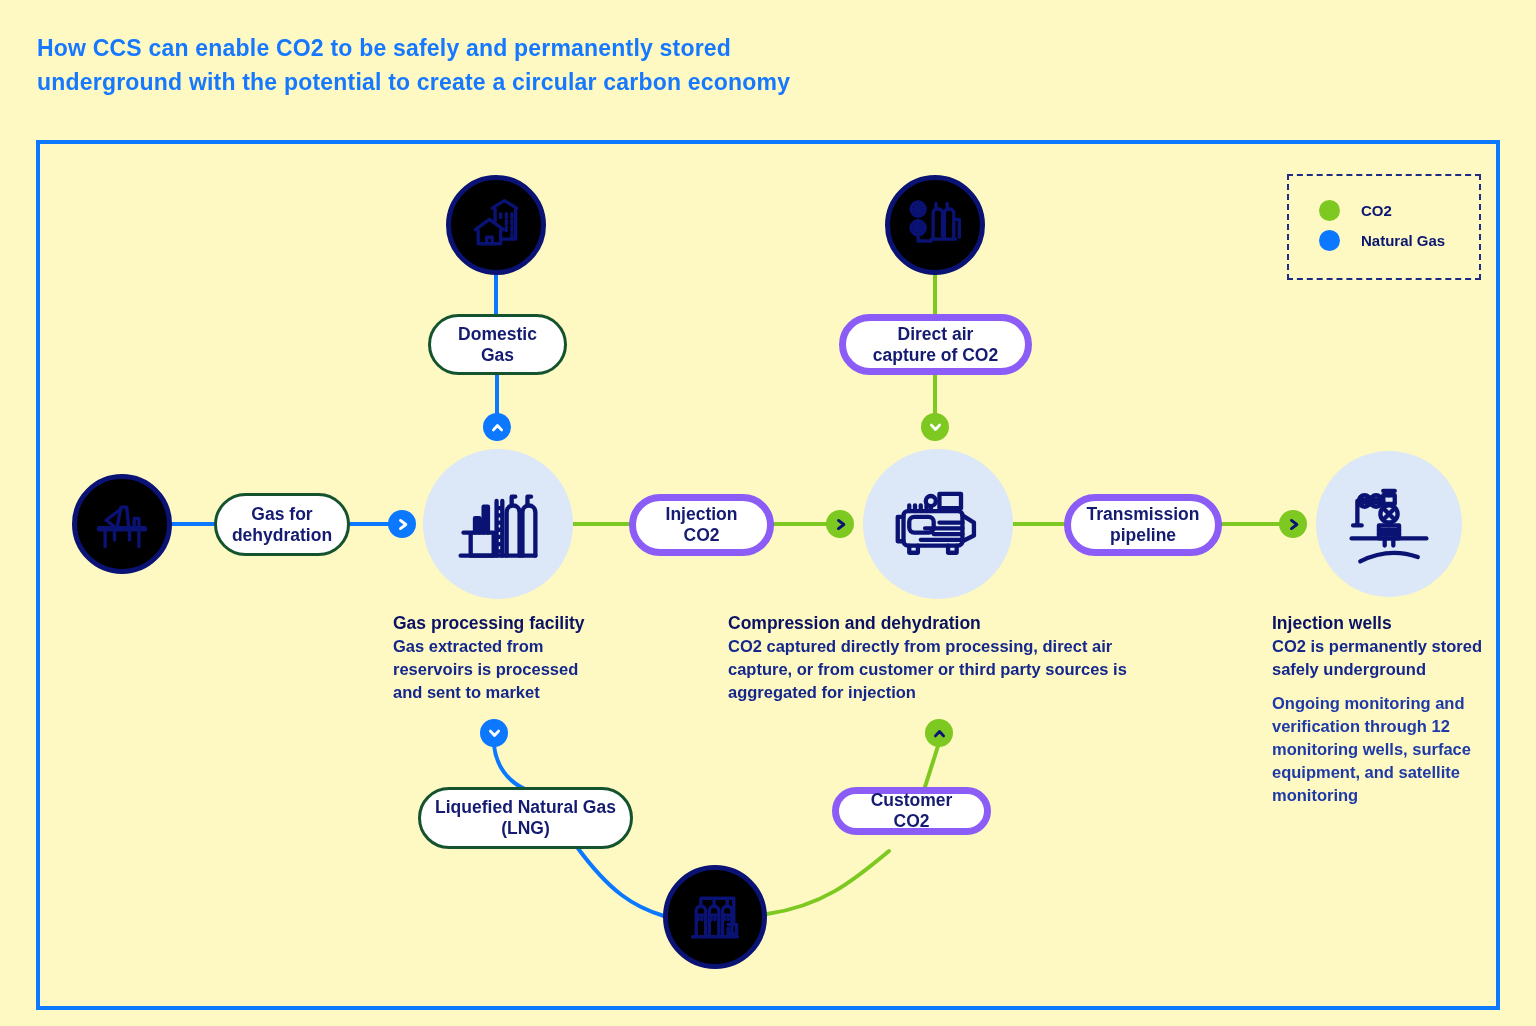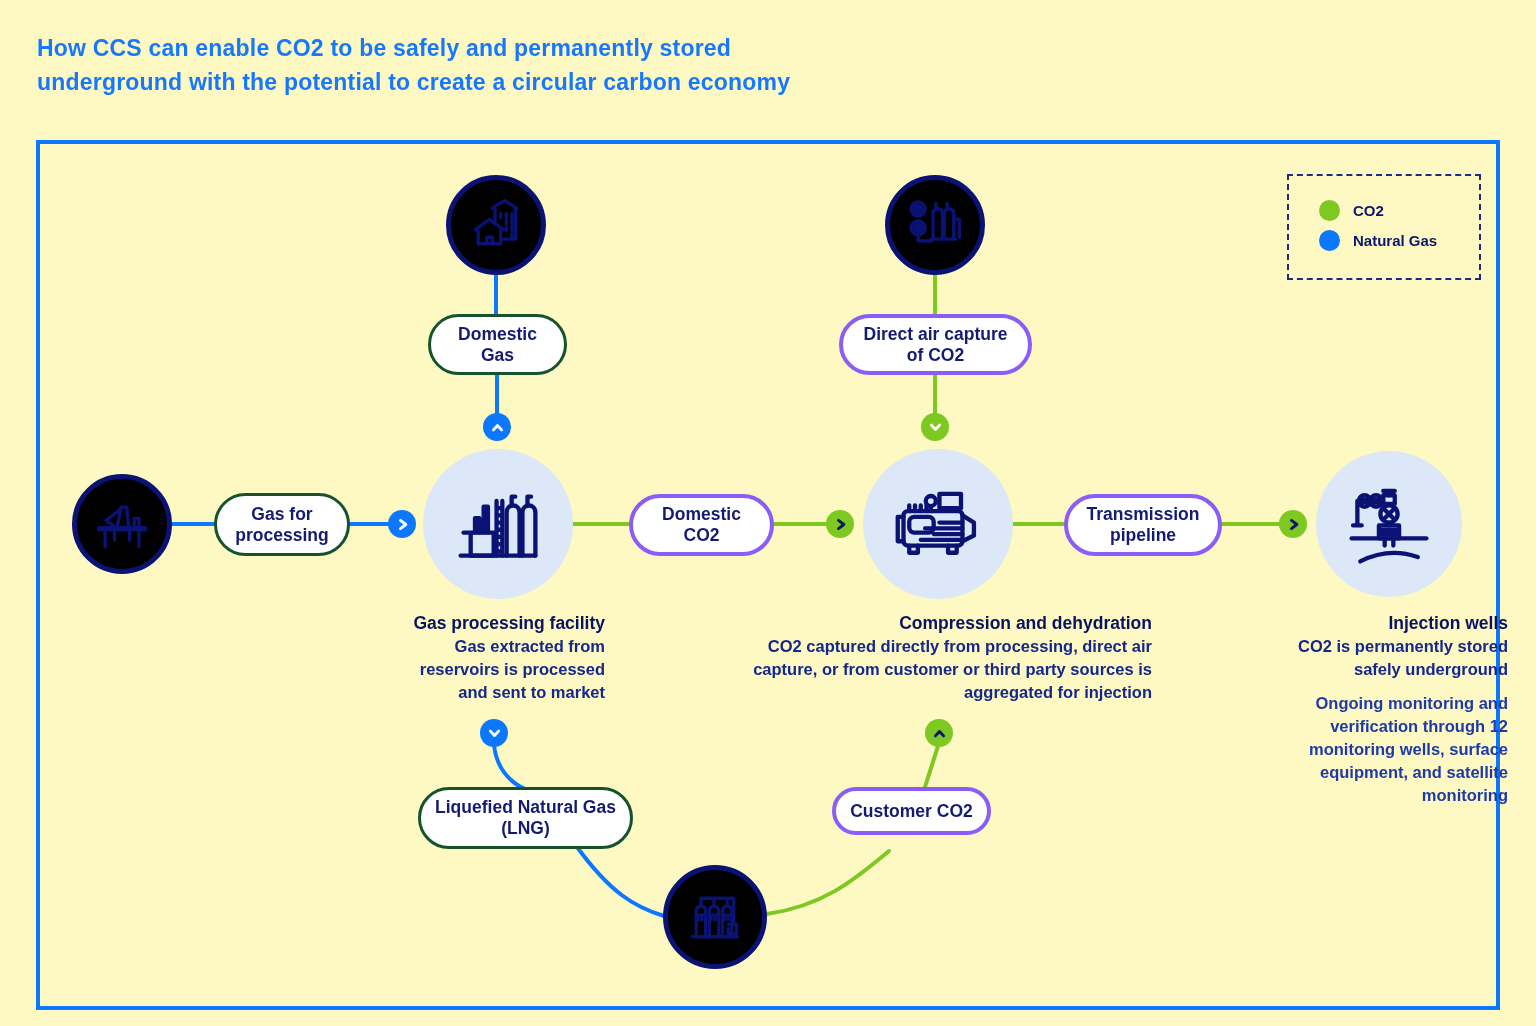--- a/index.html
+++ b/index.html
@@ -26,41 +26,41 @@
   .node svg { fill:none; stroke:currentColor; stroke-width:3; stroke-linecap:round; stroke-linejoin:round; }
   .node.sm svg { width:60px; height:60px; stroke-width:3.6; }
   .node.lg svg { width:92px; height:92px; }
 
   .pill {
     position:absolute; background:#fff; border-radius:34px; box-sizing:border-box;
     display:flex; align-items:center; justify-content:center; text-align:center;
     font-weight:bold; font-size:17.5px; line-height:21px; color:#141B70; padding:0 14px;
   }
   .pill.blue  { border:3px solid #14532d; }
-  .pill.green { border:4px solid #8b5cf6; }
+  .pill.green { border:7px solid #8b5cf6; }
 
   .chev { position:absolute; width:28px; height:28px; border-radius:50%; display:flex; align-items:center; justify-content:center; }
   .chev.blue  { background:#0B78FF; }
   .chev.green { background:#7DC821; }
   .chev svg { width:19px; height:19px; fill:none; stroke-width:4.2; stroke-linecap:round; stroke-linejoin:round; }
   .chev svg.white { stroke:#fff; }
   .chev svg.navy  { stroke:#0A1273; }
 
-  .caption { position:absolute; text-align:right; }
+  .caption { position:absolute; text-align:left; }
   .cap-title { font-weight:bold; font-size:17.5px; color:#0A1263; line-height:23px; }
   .cap-body  { font-weight:bold; font-size:16.5px; color:#14278C; line-height:23px; }
   .cap-body2 { font-weight:bold; font-size:16.5px; color:#1D3AA8; line-height:23px; margin-top:11px; }
 
   .legend {
     position:absolute; left:1247px; top:30px; width:194px; height:106px;
     border:2px dashed #1B2C84; box-sizing:border-box; padding:24px 0 0 30px;
   }
   .legend-item { display:flex; align-items:center; gap:13px; margin-bottom:9px; }
   .legend-dot { width:21px; height:21px; border-radius:50%; }
-  .legend-label { font-size:15px; font-weight:bold; color:#0A1670; }
+  .legend-label { font-size:15px; font-weight:bold; color:#0A1670;margin-left:8px; }
 </style>
 </head>
 <body>
 
 <div class="canvas">
 
   <header class="title">
     <div>How CCS can enable CO2 to be safely and permanently stored</div>
     <div>underground with the potential to create a circular carbon economy</div>
   </header>
@@ -182,24 +182,24 @@
         <path d="M12 53 V25 C12 19 22 19 22 25 V53"></path>
         <path d="M26 53 V25 C26 19 36 19 36 25 V53"></path>
         <path d="M40 53 V25 C40 19 50 19 50 25 V53"></path>
         <path d="M12 30 H22 M26 30 H36 M40 30 H50"></path>
         <path d="M14 33 V35 M18 33 V35 M28 33 V35 M32 33 V35 M42 33 V35 M46 33 V35"></path>
         <path d="M17 20 V12 H52 V40 M31 20 V12 M45 20 V12"></path>
         <path d="M46 40 H55 V50 H46 V44"></path>
       </svg>
     </div>
 
-    <div class="pill blue" style="left:174px;top:349px;width:136px;height:63px">Gas for processing</div>
+    <div class="pill blue" style="left:174px;top:349px;width:136px;height:63px">Gas for dehydration</div>
     <div class="pill blue" style="left:388px;top:170px;width:139px;height:61px">Domestic Gas</div>
     <div class="pill green" style="left:799px;top:170px;width:193px;height:61px;padding:0 18px">Direct air capture of CO2</div>
-    <div class="pill green" style="left:589px;top:350px;width:145px;height:62px">Domestic CO2</div>
+    <div class="pill green" style="left:589px;top:350px;width:145px;height:62px">Injection CO2</div>
     <div class="pill blue" style="left:378px;top:643px;width:215px;height:62px">Liquefied Natural Gas (LNG)</div>
     <div class="pill green" style="left:1024px;top:350px;width:158px;height:62px">Transmission pipeline</div>
     <div class="pill green" style="left:792px;top:643px;width:159px;height:48px">Customer CO2</div>
 
     <div class="chev blue" style="left:348px;top:366px">
       <svg class="white" viewBox="0 0 28 28">
           <polyline points="11,8 19,14 11,20"></polyline>
         </svg>
     </div>
     <div class="chev blue" style="left:443px;top:269px">

